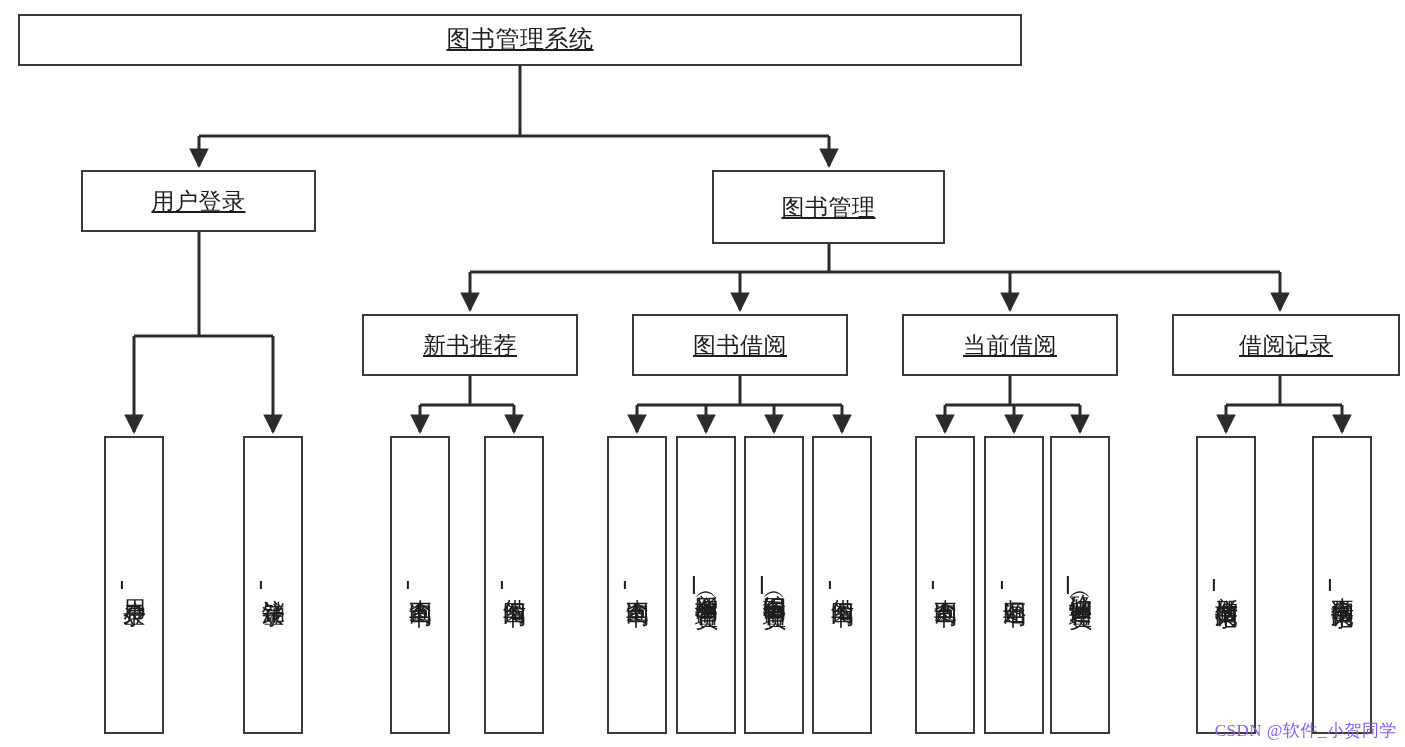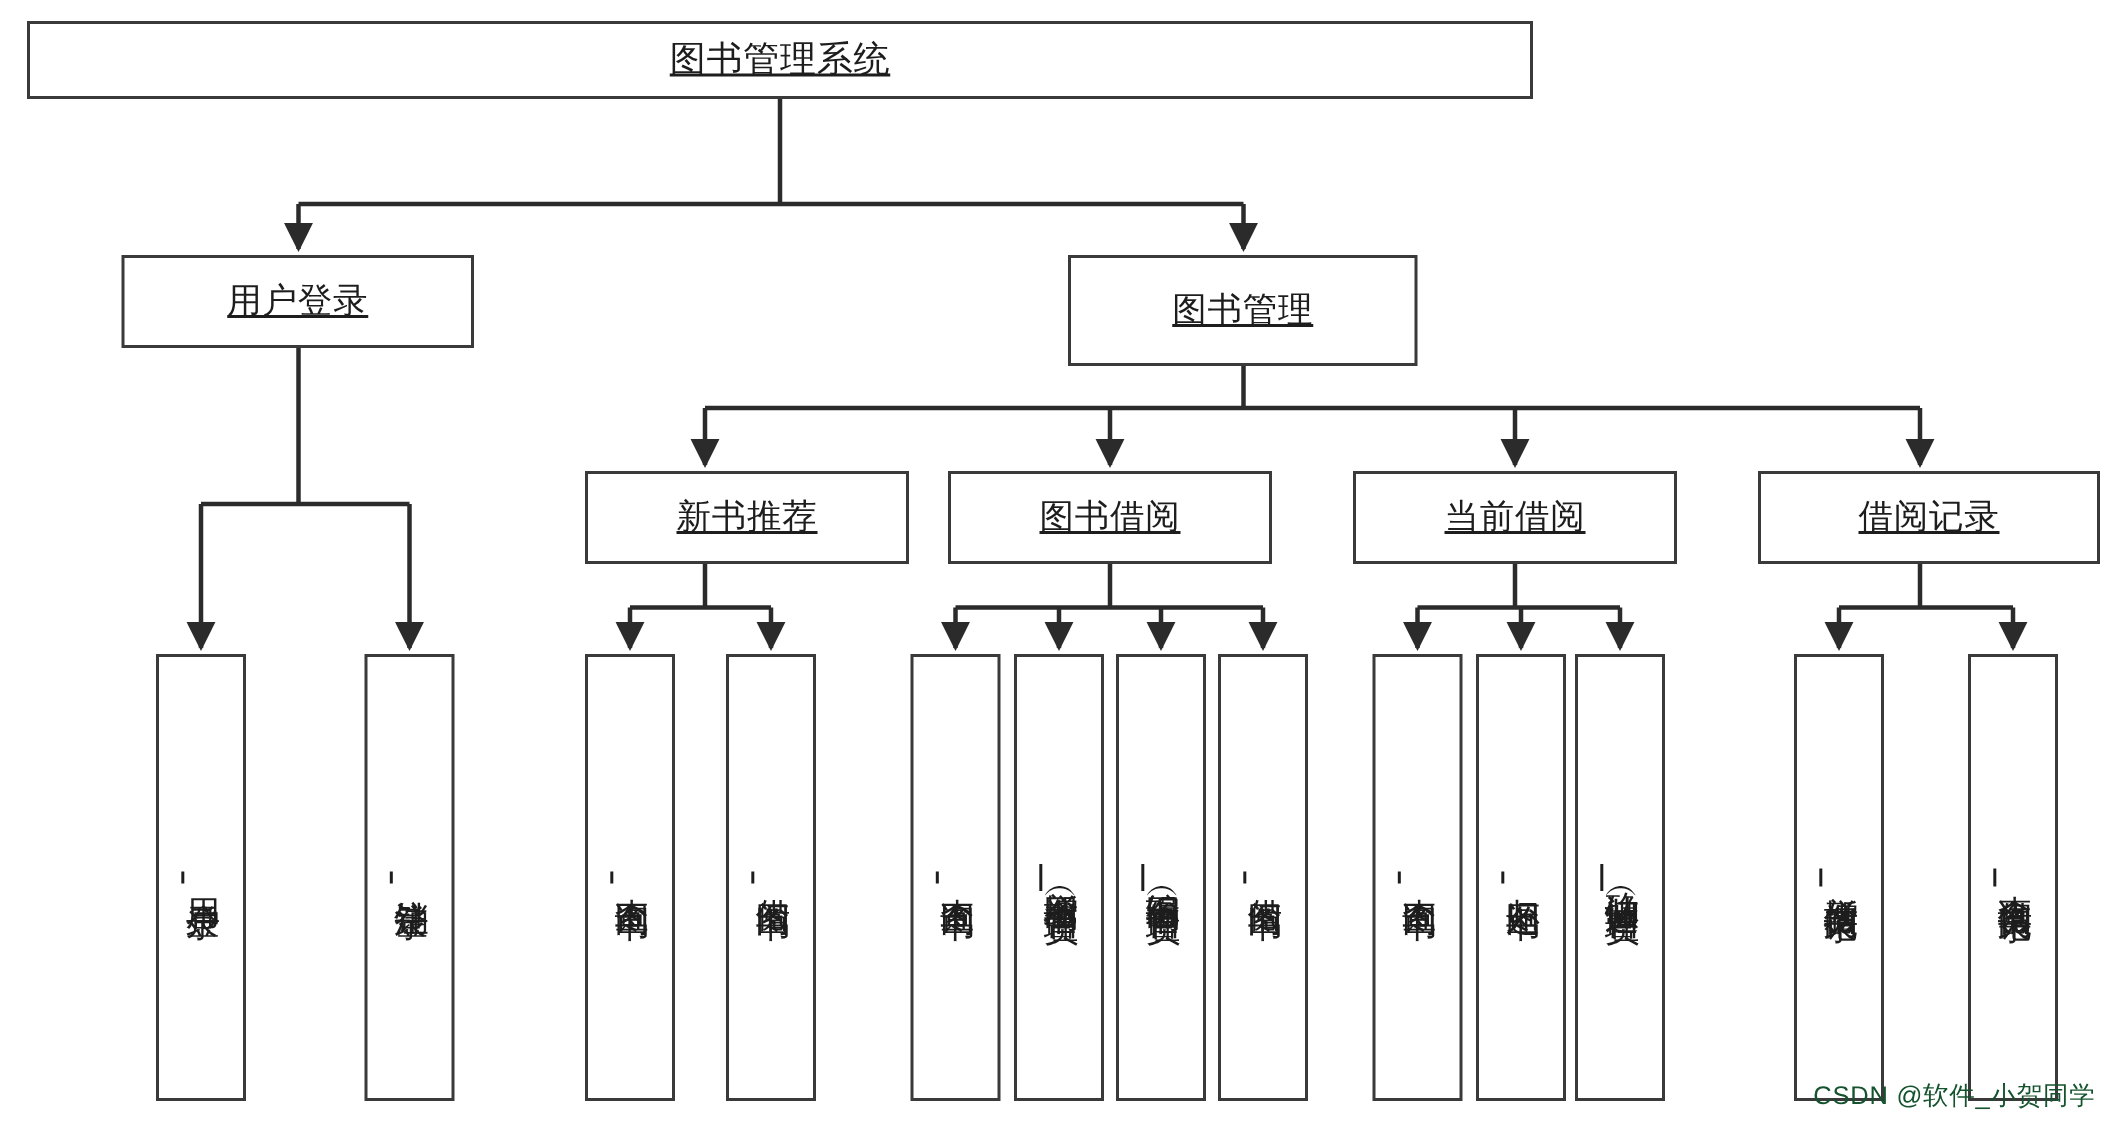--- a/index.html
+++ b/index.html
@@ -64,25 +64,25 @@
     font-size: 23px;
     line-height: 1.12;
     letter-spacing: 2px;
     white-space: nowrap;
   }
   .watermark {
     position: absolute;
     right: 8px;
     bottom: 5px;
     font-size: 17px;
-    color: #14532d;
+    color: #8b5cf6;
     letter-spacing: 0.5px;
     z-index: 3;
     white-space: nowrap;
-    font-family: Liberation Sans, sans-serif;
+    font-family: Liberation Serif, serif;
   }
 </style>
 </head>
 <body>
 
 <div id="canvas">
 
   <svg id="edges" viewBox="0 0 1405 747" width="1405" height="747" xmlns="http://www.w3.org/2000/svg">
     <defs>
       <marker id="arrow" viewBox="0 0 10 10" refX="9" refY="5" markerWidth="6.5" markerHeight="6.5" orient="auto-start-reverse">
@@ -137,21 +137,21 @@
     <span class="lbl">图书管理系统</span>
   </div>
 
   <div class="node h" id="node-user-login" style="left: 81px; top: 170px; width: 235px; height: 62px;">
     <span class="lbl">用户登录</span>
   </div>
   <div class="node h" id="node-book-management" style="left: 712px; top: 170px; width: 233px; height: 74px;">
     <span class="lbl">图书管理</span>
   </div>
 
-  <div class="node h" id="node-new-book-recommend" style="left: 362px; top: 314px; width: 216px; height: 62px; margin-left: 28px;">
+  <div class="node h" id="node-new-book-recommend" style="left: 362px; top: 314px; width: 216px; height: 62px;">
     <span class="lbl">新书推荐</span>
   </div>
   <div class="node h" id="node-book-borrow" style="left: 632px; top: 314px; width: 216px; height: 62px;">
     <span class="lbl">图书借阅</span>
   </div>
   <div class="node h" id="node-current-borrow" style="left: 902px; top: 314px; width: 216px; height: 62px;">
     <span class="lbl">当前借阅</span>
   </div>
   <div class="node h" id="node-borrow-record" style="left: 1172px; top: 314px; width: 228px; height: 62px;">
     <span class="lbl">借阅记录</span>

